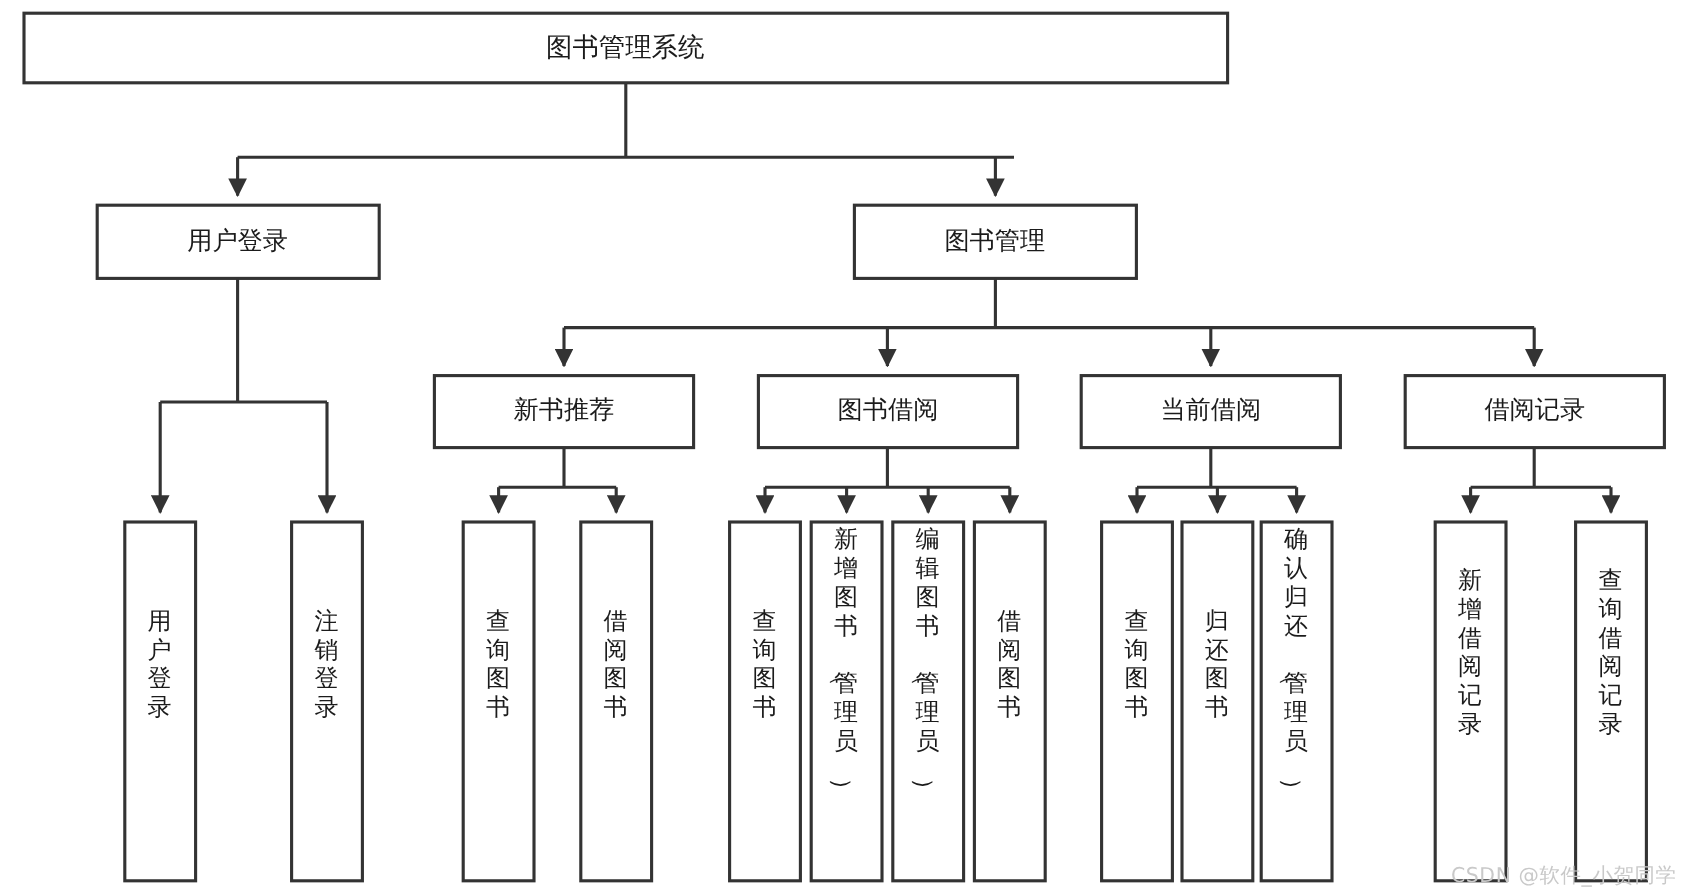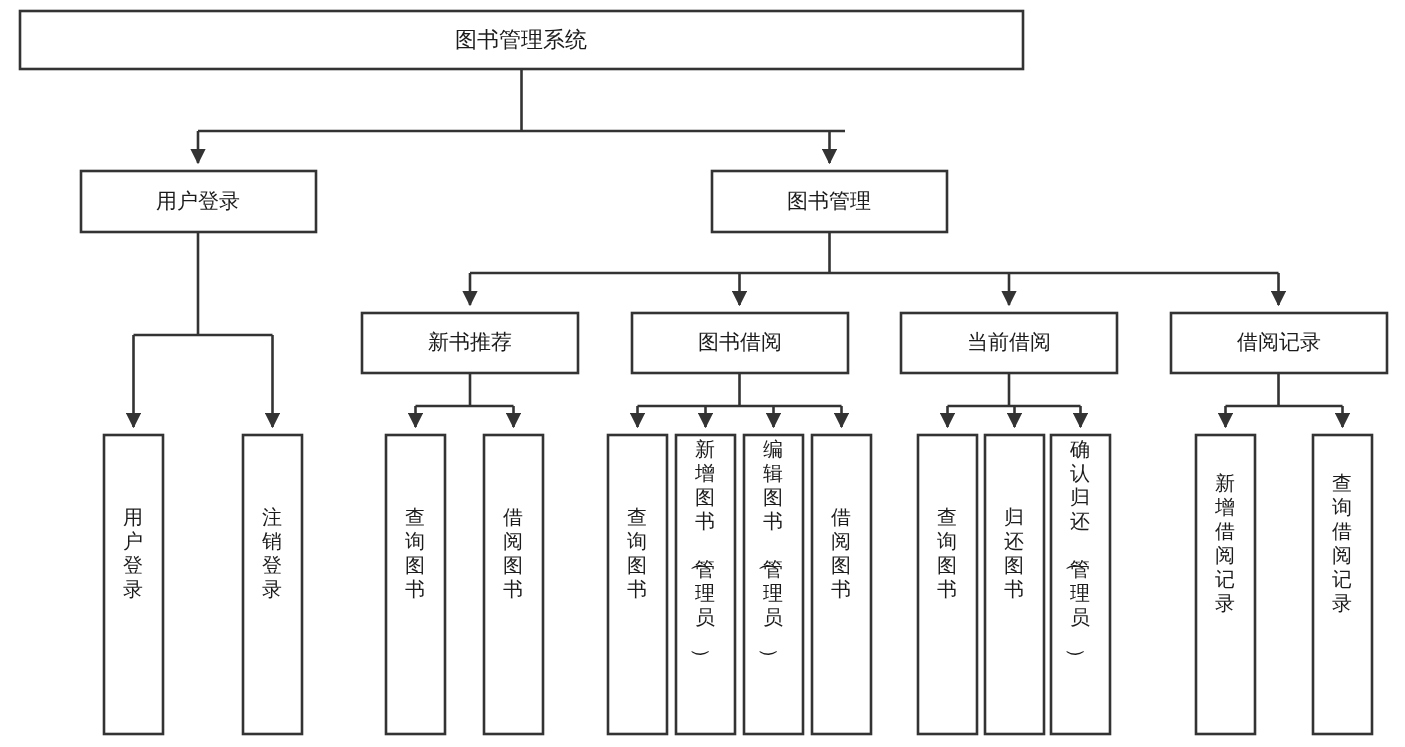--- a/index.html
+++ b/index.html
@@ -216,13 +216,14 @@
       </g>
 
       <g>
         <rect class="node-box" x="1313" y="435" width="59" height="299"></rect>
         <text class="leaf-label" x="1342" y="490"><tspan x="1342" y="490">查</tspan><tspan x="1342" y="514">询</tspan><tspan x="1342" y="538">借</tspan><tspan x="1342" y="562">阅</tspan><tspan x="1342" y="586">记</tspan><tspan x="1342" y="610">录</tspan></text>
       </g>
 
     </g>
   </svg>
 
+  <div class="watermark">CSDN @软件_小贺同学</div>
 </div>
 
 </body></html>

